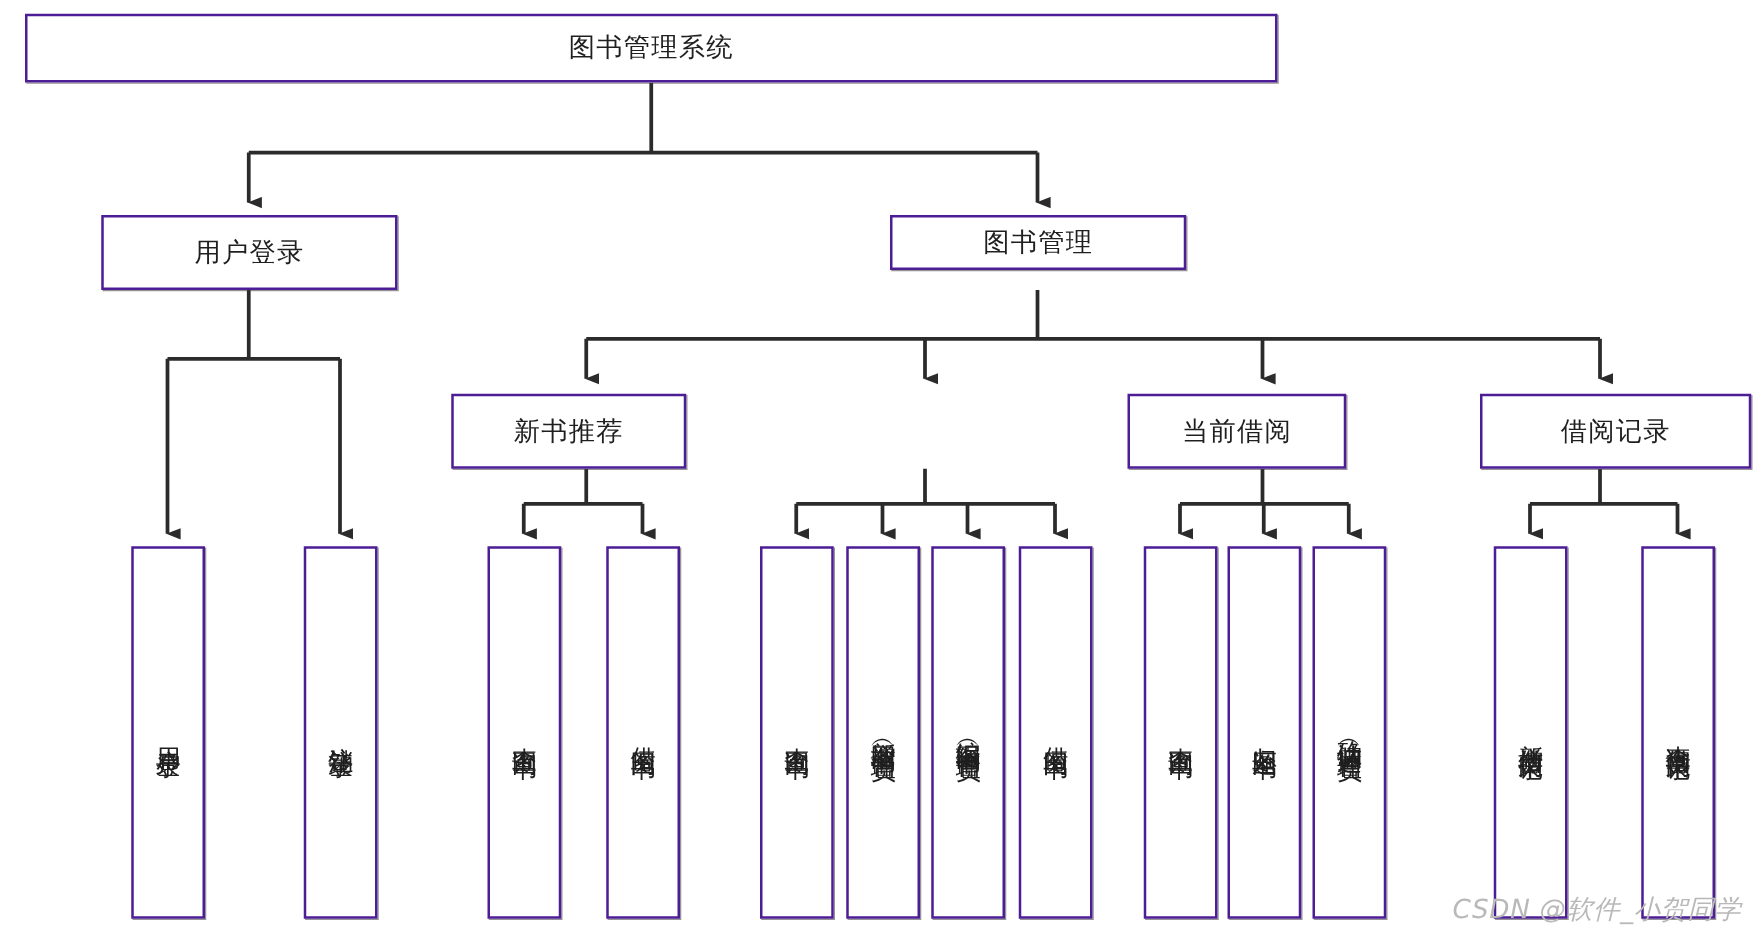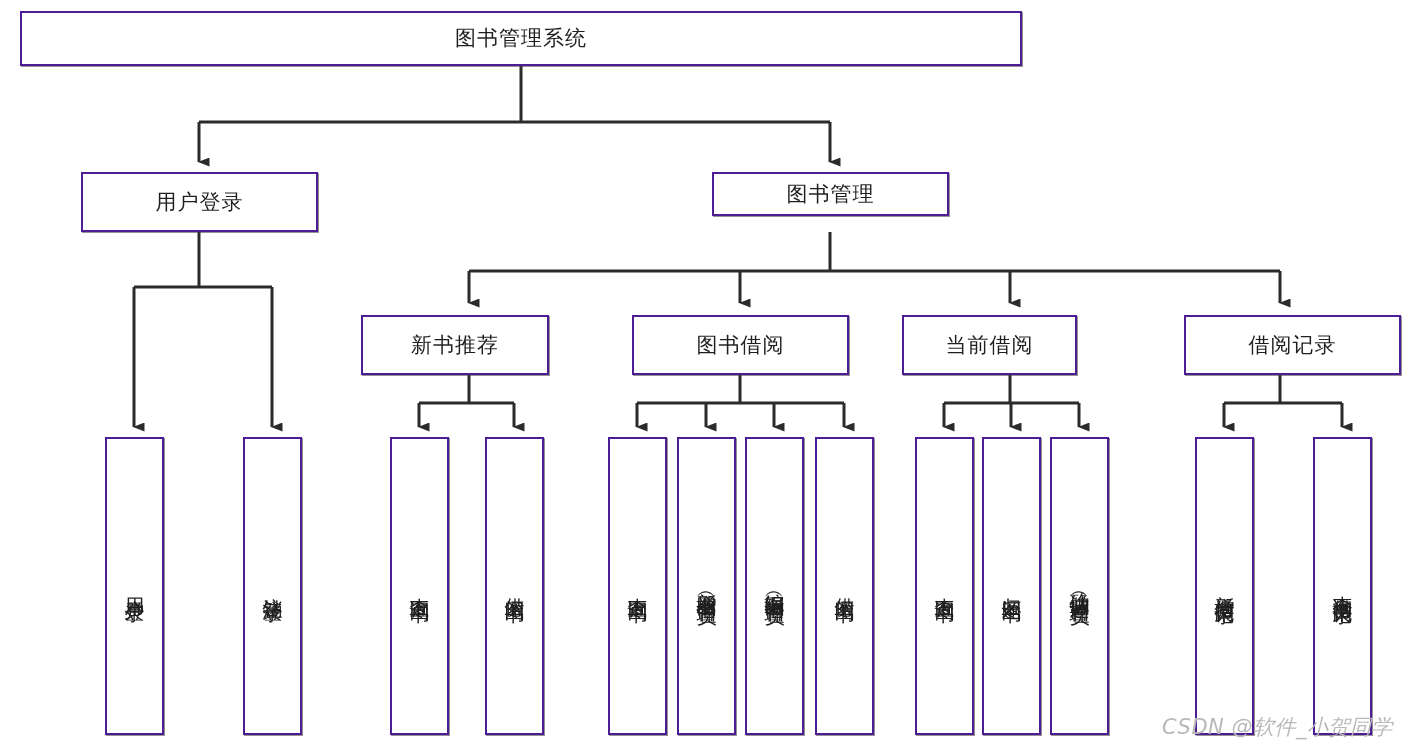--- a/index.html
+++ b/index.html
@@ -125,23 +125,20 @@
   <div class="node-box" style="left:81px; top:172px; width:237px; height:60px;">
     <span class="node-label">用户登录</span>
   </div>
   <div class="node-box" style="left:712px; top:172px; width:237px; height:44px;">
     <span class="node-label">图书管理</span>
   </div>
 
   <div class="node-box" style="left:361px; top:315px; width:188px; height:60px;">
     <span class="node-label">新书推荐</span>
   </div>
-  <div class="node-box" style="left:632px; top:315px; width:217px; height:60px;">
-    <span class="node-label">图书借阅</span>
-  </div>
   <div class="node-box" style="left:902px; top:315px; width:175px; height:60px;">
     <span class="node-label">当前借阅</span>
   </div>
   <div class="node-box" style="left:1172px; top:315px; width:217px; height:60px;margin-left:12px;">
     <span class="node-label">借阅记录</span>
   </div>
 
   <div class="node-box vertical" style="left:105px; top:437px; width:59px; height:298px;">
     <span class="node-label">用户登录</span>
   </div>

